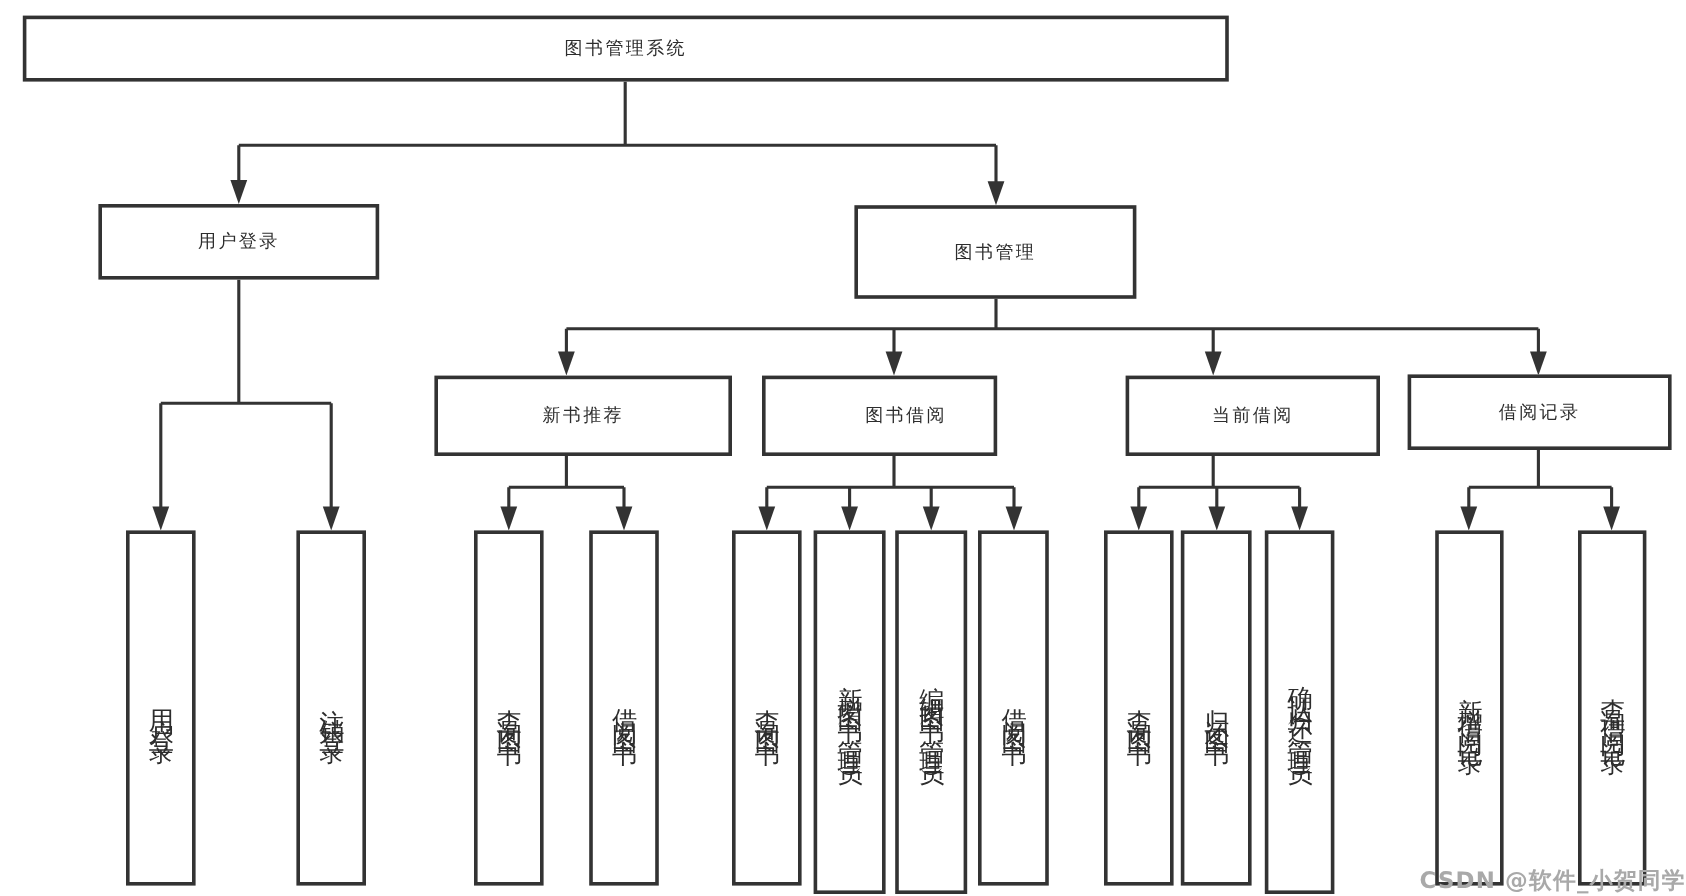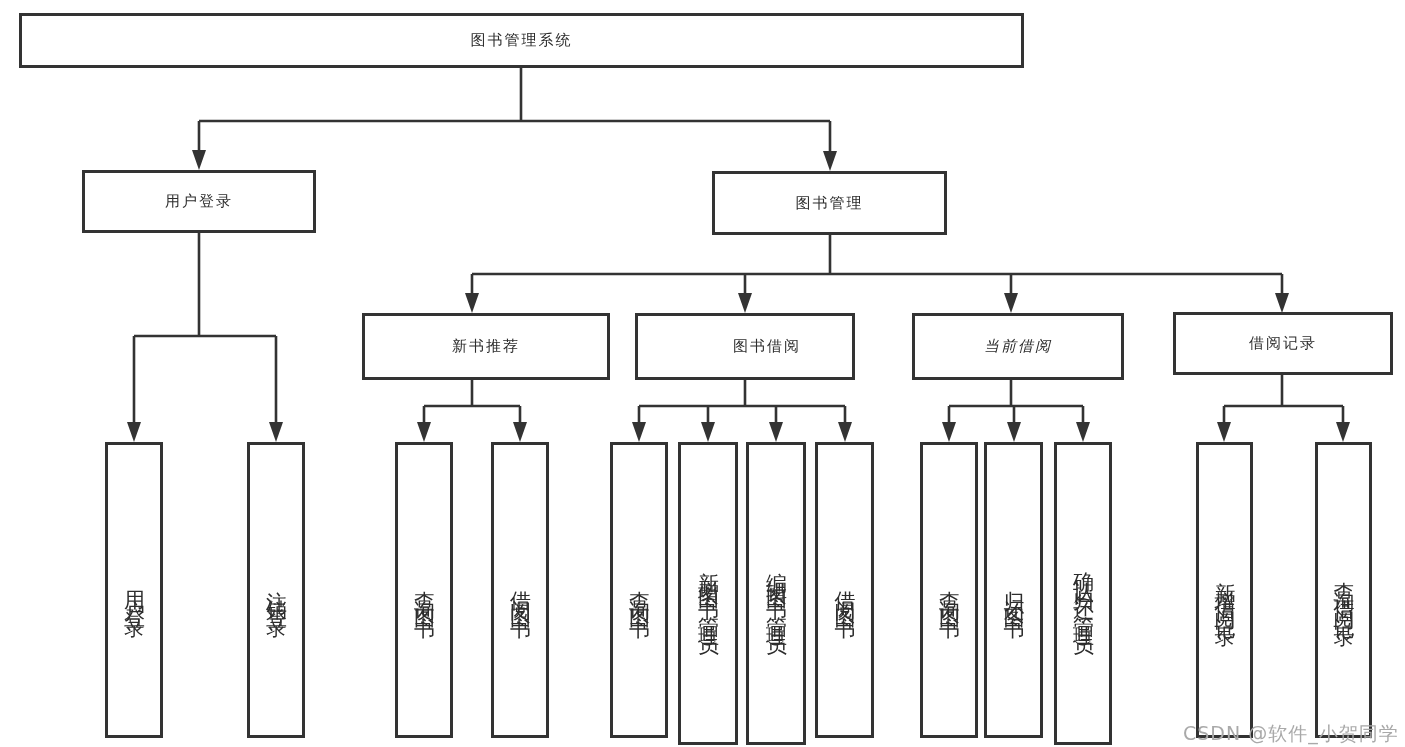--- a/index.html
+++ b/index.html
@@ -40,20 +40,21 @@
     padding-top:4px;
   }
   .watermark{
     position:absolute;
     left:1183px;top:721px;
     width:222px;height:26px;
     font-size:19px;
     color:var(--wm);
     white-space:nowrap;
     letter-spacing:1px;
+    font-weight:bold;
   }
 </style>
 </head>
 <body>
 
 <div class="canvas">
 
   <svg class="wires" viewBox="0 0 1405 747" xmlns="http://www.w3.org/2000/svg">
     <g stroke="#333333" stroke-width="2.6" fill="none">
 
@@ -93,25 +94,25 @@
       <polygon points="1007,422 1021,422 1014,442"></polygon>
       <polygon points="1076,422 1090,422 1083,442"></polygon>
       <polygon points="1217,422 1231,422 1224,442"></polygon>
       <polygon points="1336,422 1350,422 1343,442"></polygon>
     </g>
   </svg>
 
   <div class="node" style="left:19px;top:13px;width:1005px;height:55px;">图书管理系统</div>
 
   <div class="node" style="left:82px;top:170px;width:234px;height:63px;">用户登录</div>
-  <div class="node" style="left:712px;top:171px;width:235px;height:64px;">图书管理</div>
+  <div class="node" style="left:712px;top:171px;width:235px;height:78px;">图书管理</div>
 
   <div class="node" style="left:362px;top:313px;width:248px;height:67px;">新书推荐</div>
-  <div class="node" style="left:635px;top:313px;width:220px;height:67px;padding-left:44px;">图书借阅</div>
-  <div class="node" style="left:912px;top:313px;width:212px;height:67px;font-style:italic;">当前借阅</div>
+  <div class="node" style="left:635px;top:313px;width:196px;height:67px;padding-left:44px;">图书借阅</div>
+  <div class="node" style="left:938px;top:313px;width:212px;height:67px;">当前借阅</div>
   <div class="node" style="left:1173px;top:312px;width:220px;height:63px;">借阅记录</div>
 
   <div class="node vert" style="left:105px;top:442px;width:58px;height:296px;">用户登录</div>
   <div class="node vert" style="left:247px;top:442px;width:58px;height:296px;">注销登录</div>
   <div class="node vert" style="left:395px;top:442px;width:58px;height:296px;">查询图书</div>
   <div class="node vert" style="left:491px;top:442px;width:58px;height:296px;">借阅图书</div>
   <div class="node vert" style="left:610px;top:442px;width:58px;height:296px;">查询图书</div>
   <div class="node vert" style="left:678px;top:442px;width:60px;height:303px;">新增图书（管理员）</div>
   <div class="node vert" style="left:746px;top:442px;width:60px;height:303px;">编辑图书（管理员）</div>
   <div class="node vert" style="left:815px;top:442px;width:59px;height:296px;">借阅图书</div>

